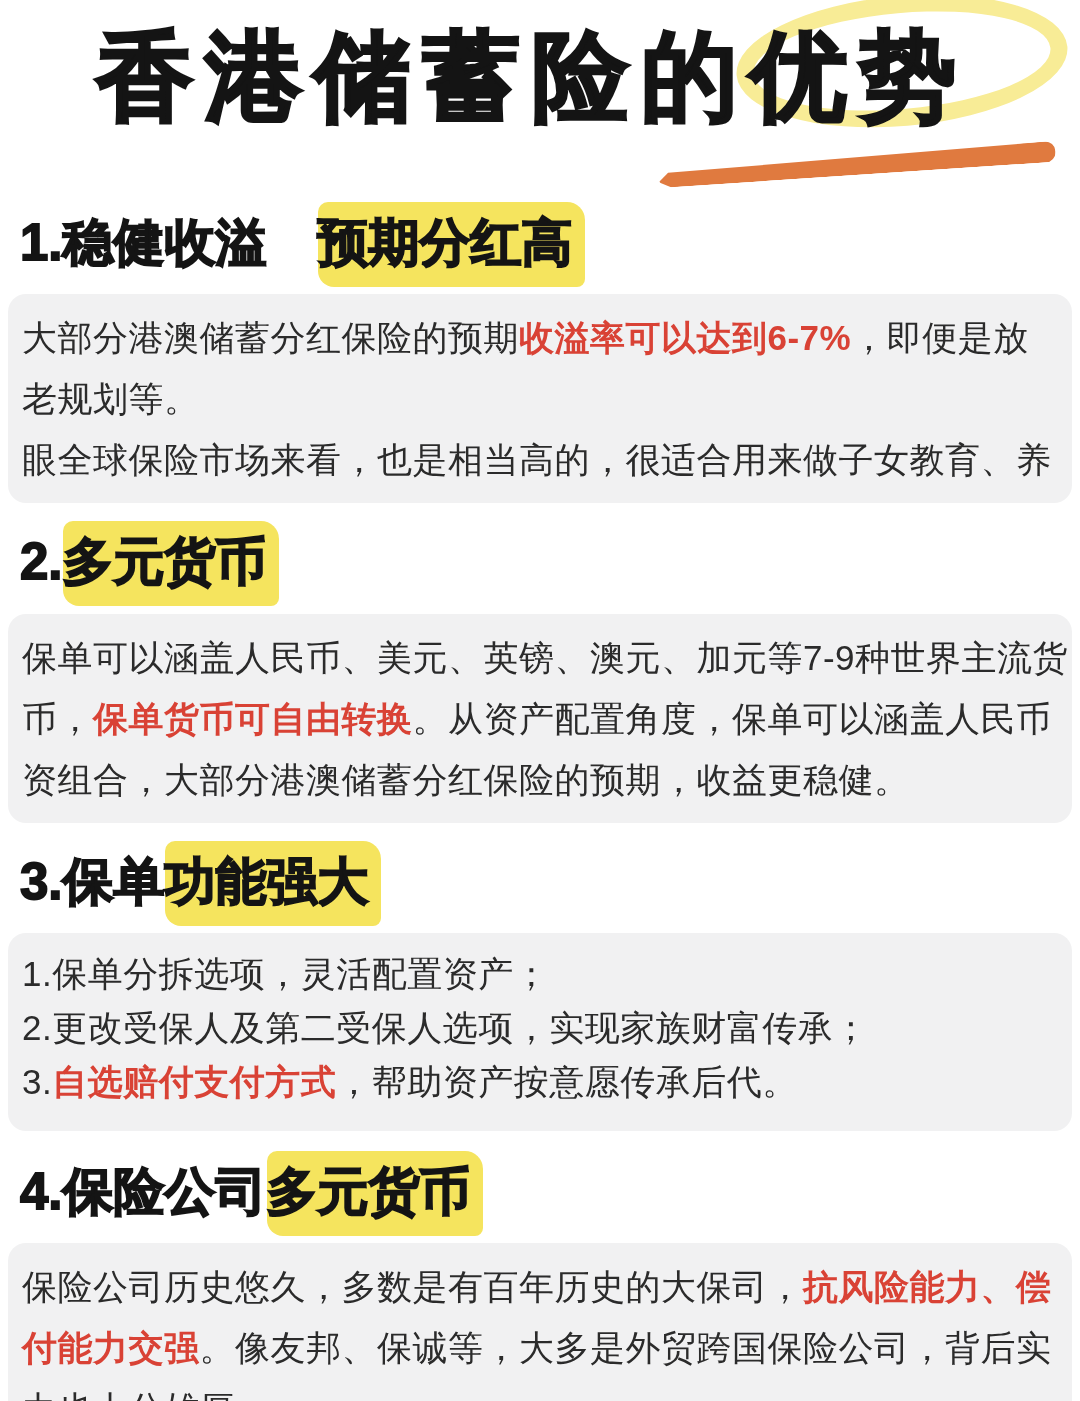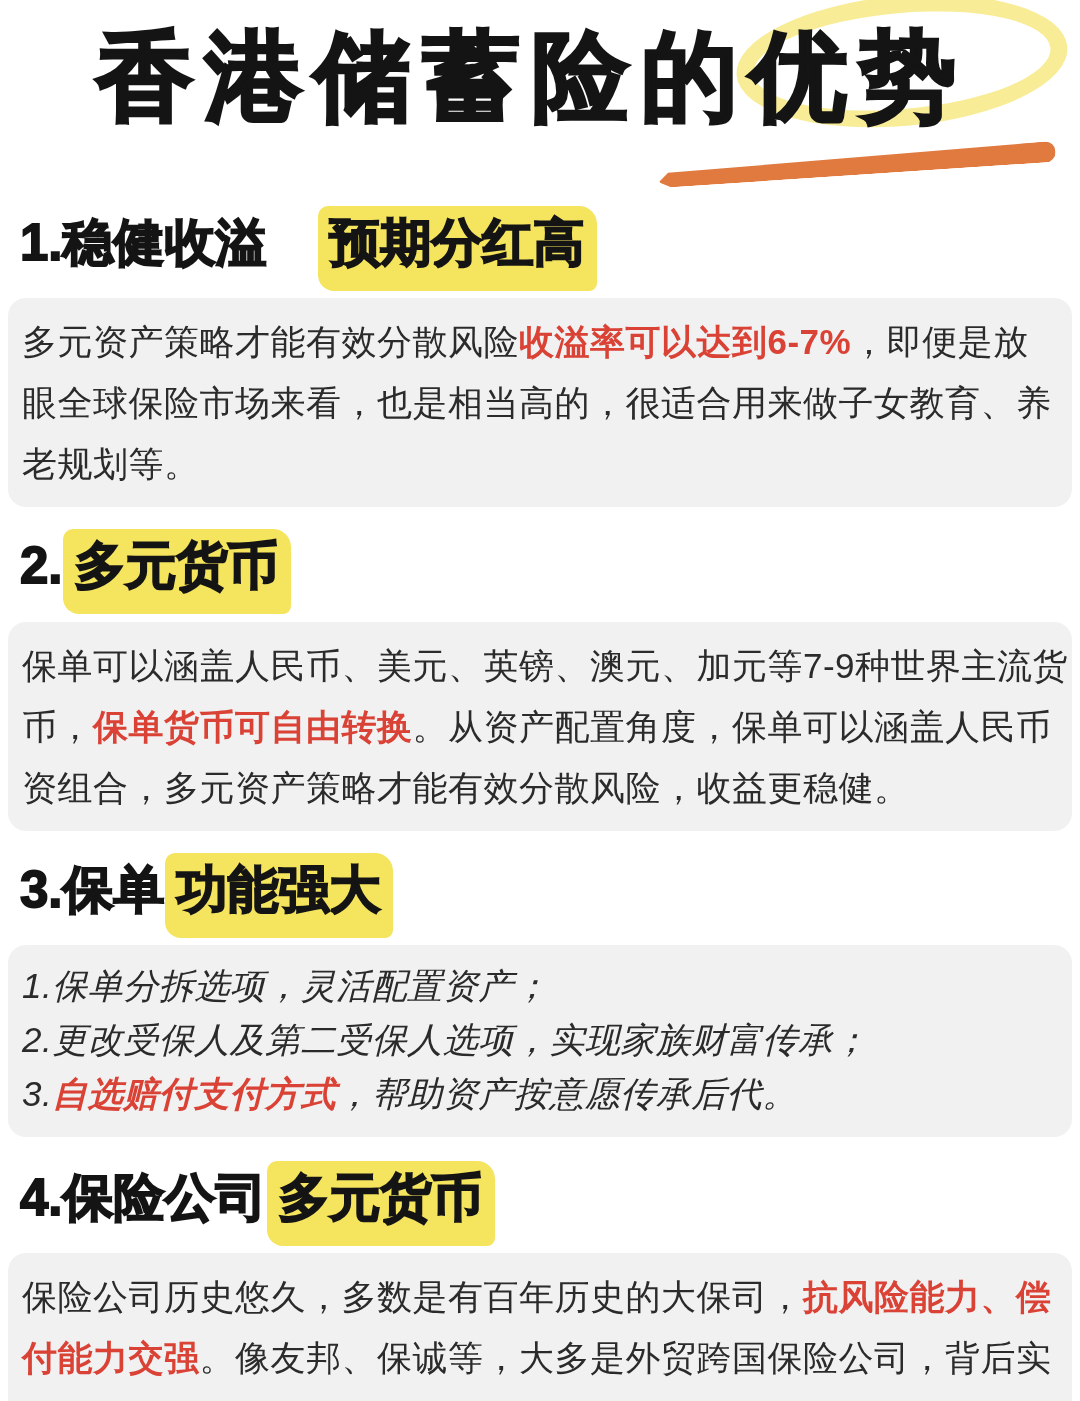--- a/index.html
+++ b/index.html
@@ -47,65 +47,64 @@
     color: var(--ink, #141414);
     -webkit-text-stroke: 1.8px var(--ink, #141414);
     white-space: nowrap;
   }
   .sec-1 .sec-heading { margin-top: 52px; }
   .sec-2 .sec-heading { margin-top: 26px; }
   .sec-3 .sec-heading { margin-top: 26px; }
   .sec-4 .sec-heading { margin-top: 28px; }
   .hl {
     background: var(--hl, #F5E45E);
-    padding: 12px 12px 16px 12px;
+    padding: 12px 12px 16px 0;
     border-radius: 10px 18px 8px 16px;
-    font-family: Liberation Mono, monospace;
   }
   .sec-box {
     margin: 18px 8px 0 8px;
     background: var(--box, #F1F1F2);
     border-radius: 18px;
     padding: 13px 14px 13px 14px;
     font-size: 35px; line-height: 61px;
     letter-spacing: 0.5px;
     color: var(--body, #2B2B2B);
     font-weight: 500;
   }
-  .sec-3 .sec-box { line-height: 54px; padding-top: 14px; padding-bottom: 16px; font-style: italic; }
+  .sec-3 .sec-box { line-height: 54px; padding-top: 14px; padding-bottom: 22px; }
   .sec-4 .sec-box { height: 220px; }  
   .line { margin: 0; white-space: nowrap; }
   .red { color: var(--red, #D94235); font-weight: 700; }
 </style>
 </head>
 <body>
 
 <div class="page">
 
   <header class="title-wrap">
     <div class="ring"></div>
     <h1 class="title">香港储蓄险的优势</h1>
     <div class="brush"></div>
   </header>
 
   <main id="sections">
       <section class="sec sec-1">
         <h2 class="sec-heading"><span>1.稳健收溢　</span><span class="hl">预期分红高</span></h2>
         <div class="sec-box">
-          <p class="line"><span>多元资产策略才能有效分散风险</span><span class="red">收溢率可以达到6-7%</span><span>，即便是放</span></p>
+          <p class="line"><span>大部分港澳储蓄分红保险的预期</span><span class="red">收溢率可以达到6-7%</span><span>，即便是放</span></p>
+          <p class="line"><span>老规划等。</span></p>
           <p class="line"><span>眼全球保险市场来看，也是相当高的，很适合用来做子女教育、养</span></p>
-          <p class="line"><span>老规划等。</span></p>
         </div>
       </section>
       <section class="sec sec-2">
         <h2 class="sec-heading"><span>2.</span><span class="hl">多元货币</span></h2>
         <div class="sec-box">
           <p class="line"><span>保单可以涵盖人民币、美元、英镑、澳元、加元等7-9种世界主流货</span></p>
           <p class="line"><span>币，</span><span class="red">保单货币可自由转换</span><span>。从资产配置角度，保单可以涵盖人民币</span></p>
-          <p class="line"><span>资组合，多元资产策略才能有效分散风险，收益更稳健。</span></p>
+          <p class="line"><span>资组合，大部分港澳储蓄分红保险的预期，收益更稳健。</span></p>
         </div>
       </section>
       <section class="sec sec-3">
         <h2 class="sec-heading"><span>3.保单</span><span class="hl">功能强大</span></h2>
         <div class="sec-box">
           <p class="line"><span>1.保单分拆选项，灵活配置资产；</span></p>
           <p class="line"><span>2.更改受保人及第二受保人选项，实现家族财富传承；</span></p>
           <p class="line"><span>3.</span><span class="red">自选赔付支付方式</span><span>，帮助资产按意愿传承后代。</span></p>
         </div>
       </section>

